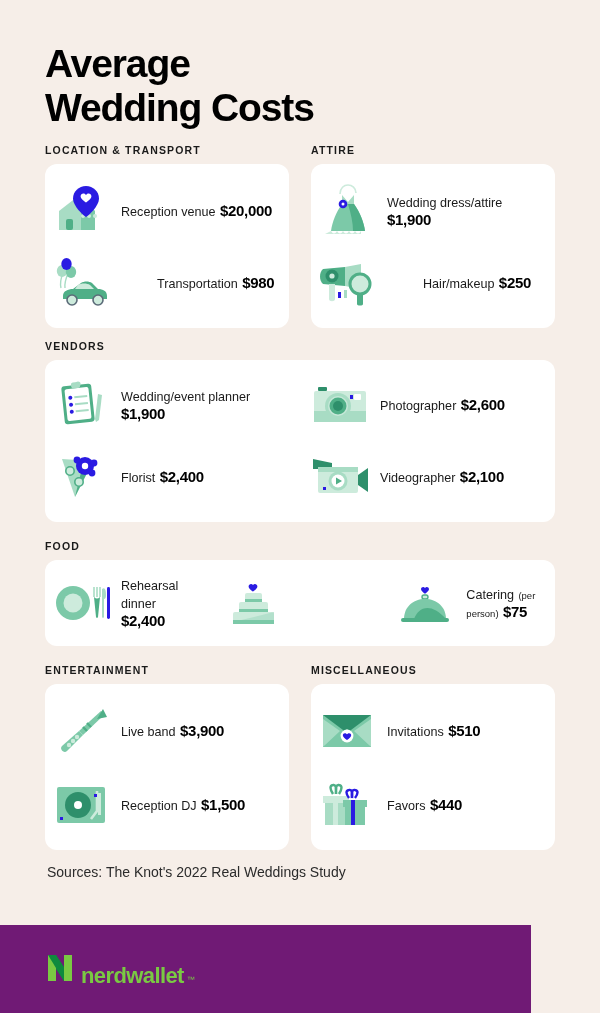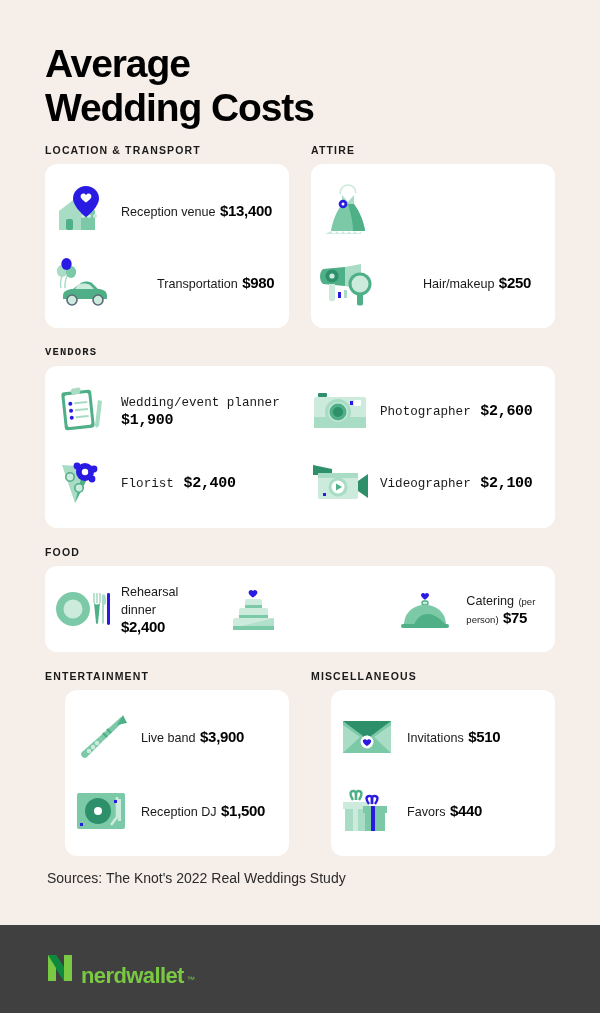--- a/index.html
+++ b/index.html
@@ -71,47 +71,47 @@
     color:#000;
     letter-spacing:-0.3px;
     margin-top:1px;
   }
 
   
   .top-grid{margin-top:14px;}
   .card-pad-a{padding:16px 14px 14px 6px;}
   .card-a .item + .item{margin-top:10px;gap:44px;}
 
-  .sec-vendors{margin-top:18px;font-family:Liberation Mono, monospace;}
+  .sec-vendors{margin-top:12px;}
   .card-vendors{padding:14px 10px 14px 6px;}
   .vgrid{display:flex;gap:24px;}
   .vcol{flex:1;}
   .vcol .item + .item{margin-top:10px;}
 
   .sec-food{margin-top:18px;}
   .card-food{padding:12px 10px 12px 6px;}
   .fgrid{display:flex;align-items:center;gap:24px;}
   .fcol{flex:1;}
 
   .sec-bottom{margin-top:18px;}
-  .card-bottom{padding:16px 14px 14px 6px;margin-left:20px;}
+  .card-bottom{padding:16px 14px 14px 6px;}
   .card-bottom .item + .item{margin-top:12px;}
 
   .sources{
     margin-top:14px;
     font-size:14px;
     color:#2b2b2b;
     padding-left:2px;
   }
 
   .footer{
     position:absolute;
     left:0;top:925px;
-    width:600px;height:88px;
-    background:#404040;
+    width:531px;height:88px;
+    background:#701a75;
   }
   .logo{
     position:absolute;
     left:46px;top:28px;
     display:flex;align-items:flex-end;gap:7px;
   }
   .logo-word{
     font-size:22px;
     font-weight:bold;
     color:#7AC943;
@@ -143,21 +143,21 @@
               <rect x="13" y="34" width="7" height="11" rx="2" fill="#4FAF87"></rect>
               <circle cx="30" cy="31" r="2" fill="#CDEBDC"></circle>
               <circle cx="36" cy="31" r="2" fill="#CDEBDC"></circle>
               <circle cx="42" cy="31" r="2" fill="#CDEBDC"></circle>
               <path d="M33 1 C25.8 1 20 6.6 20 13.4 C20 21 30 30 33 32 C36 30 46 21 46 13.4 C46 6.6 40.2 1 33 1 Z" fill="#2A1BE2"></path>
               <path d="M33 17.5 C31 16 27.6 13.6 27.6 11.2 C27.6 9.6 28.9 8.4 30.4 8.4 C31.6 8.4 32.5 9.1 33 9.9 C33.5 9.1 34.4 8.4 35.6 8.4 C37.1 8.4 38.4 9.6 38.4 11.2 C38.4 13.6 35 16 33 17.5 Z" fill="#FFFFFF"></path>
             </svg>
           </span>
           <span class="txt">
             <span class="lbl">Reception venue</span>
-            <span class="amt">$13,400</span>
+            <span class="amt">$20,000</span>
           </span>
         </div>
 
         <div class="item">
           <span class="icon">
             <svg width="62" height="50" viewBox="0 0 62 50">
               <path d="M10 30 C8 22 12 16 13 12" stroke="#A8DCC4" stroke-width="1.4" fill="none"></path>
               <path d="M14 30 C13 22 17 16 19 11" stroke="#A8DCC4" stroke-width="1.4" fill="none"></path>
               <ellipse cx="11" cy="13" rx="5.2" ry="6" fill="#A8DCC4"></ellipse>
               <ellipse cx="20" cy="14" rx="5.2" ry="6" fill="#7CC9A8"></ellipse>
@@ -185,20 +185,24 @@
           <span class="icon">
             <svg width="56" height="58" viewBox="0 0 56 58">
               <path d="M20 12 C20 6 24 3 28 3 C32 3 36 6 36 11" stroke="#CDEBDC" stroke-width="1.6" fill="none"></path>
               <path d="M22 13 L28 20 L34 13 L34 22 L22 22 Z" fill="#A8DCC4"></path>
               <path d="M22 22 C16 30 12 41 11 49 L45 49 C44 41 40 30 34 22 Z" fill="#7CC9A8"></path>
               <path d="M28 22 C31 32 33 41 33 49 L45 49 C44 41 40 30 34 22 Z" fill="#4FAF87"></path>
               <path d="M11 49 q3 5 6 0 q3 5 6 0 q3 5 6 0 q3 5 6 0 q3 5 6 0 l0 3 l-36 0 Z" fill="#CDEBDC"></path>
               <circle cx="23" cy="22" r="4.3" fill="#2A1BE2"></circle>
               <circle cx="23" cy="22" r="1.5" fill="#FFFFFF"></circle>
             </svg>
+          </span>
+          <span class="txt">
+            <span class="lbl">Wedding dress/attire</span>
+            <span class="amt">$1,900</span>
           </span>
         </div>
 
         <div class="item">
           <span class="icon">
             <svg width="62" height="48" viewBox="0 0 62 48">
               <path d="M6 10 C2 13 2 22 6 25 L28 27 L28 8 Z" fill="#4FAF87"></path>
               <path d="M28 8 L44 5 L44 30 L28 27 Z" fill="#A8DCC4"></path>
               <path d="M12 25 L12 40 C12 43 18 43 18 40 L18 25 Z" fill="#CDEBDC"></path>
               <circle cx="15" cy="17" r="6.5" fill="#2E8F6B"></circle>

